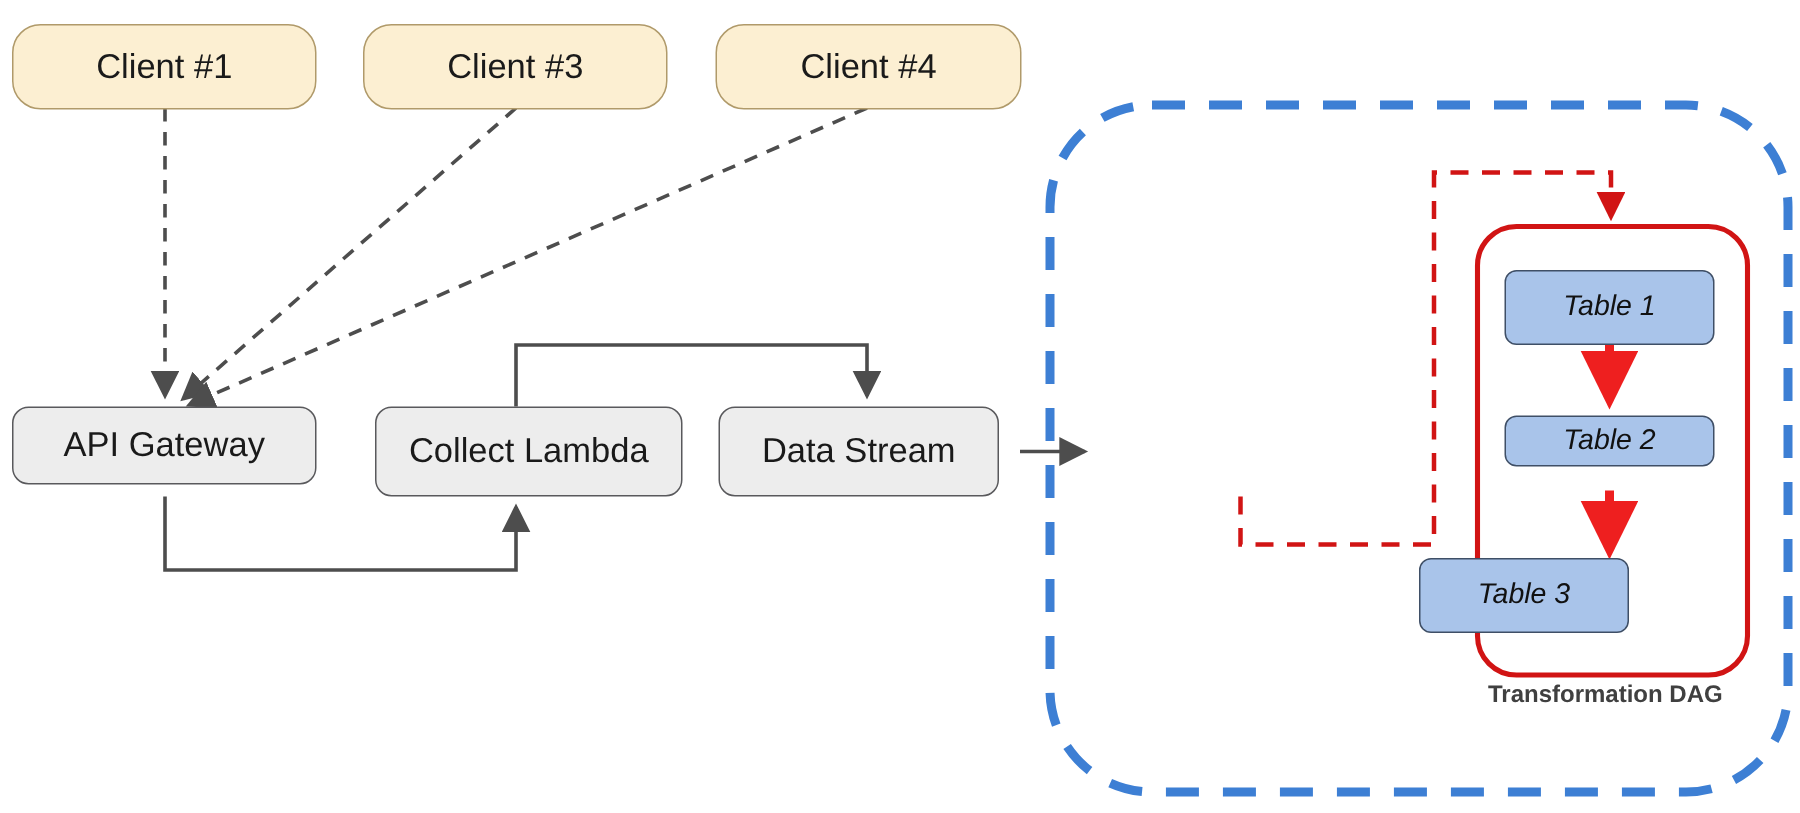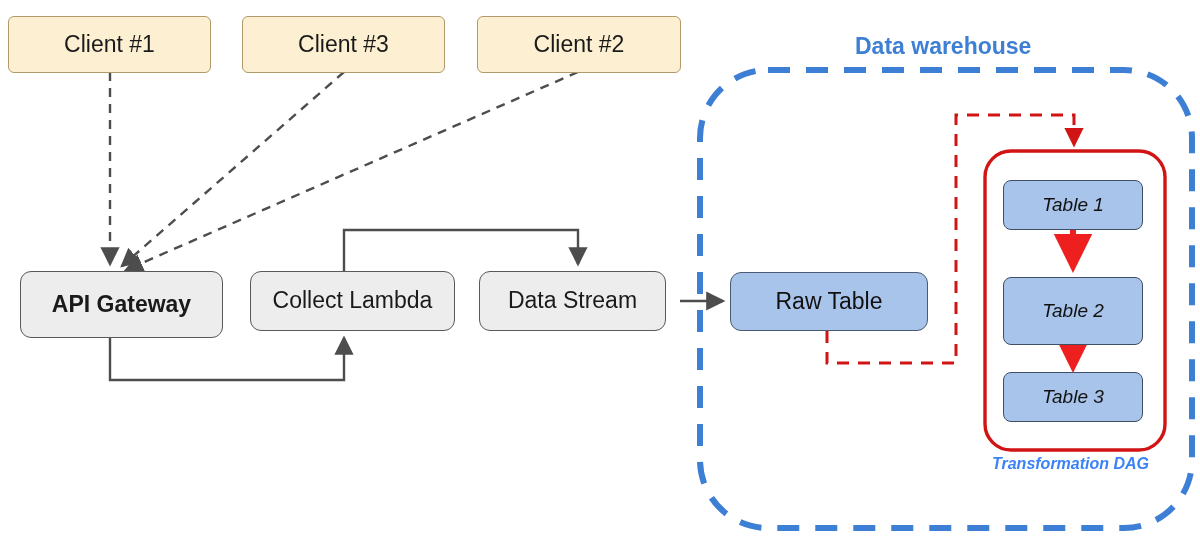--- a/index.html
+++ b/index.html
@@ -27,21 +27,21 @@
     box-sizing: border-box;
     display: flex;
     align-items: center;
     justify-content: center;
     text-align: center;
     line-height: 1.1;
   }
   .node-client {
     background: #fcefd2;
     border: 1.6px solid #b09a6a;
-    border-radius: 6px;
+    border-radius: 19px;
     font-size: 23px;
     color: #1a1a1a;
   }
   .node-service {
     background: #ededed;
     border: 1.6px solid #59595c;
     border-radius: 11px;
     font-size: 23px;
     color: #1a1a1a;
   }
@@ -64,23 +64,22 @@
     position: absolute;
     font-size: 23px;
     font-weight: bold;
     color: #3d7fd4;
     white-space: nowrap;
   }
   .label-dag {
     position: absolute;
     font-size: 16px;
     font-weight: bold;
-    color: #3b82f6;
+    color: #404040;
     white-space: nowrap;
-    font-style: italic;
   }
 </style>
 </head>
 <body>
 
 <div id="canvas">
 
   <svg class="layer" viewBox="0 0 1200 542">
     <defs>
       <marker id="arrowGray" markerWidth="10" markerHeight="10" refX="7" refY="4" orient="auto" markerUnits="strokeWidth">
@@ -119,48 +118,44 @@
 
   <div class="node node-client" style="left:8px; top:16px; width:203px; height:57px;">
     <span>Client #1</span>
   </div>
 
   <div class="node node-client" style="left:242px; top:16px; width:203px; height:57px;">
     <span>Client #3</span>
   </div>
 
   <div class="node node-client" style="left:477px; top:16px; width:204px; height:57px;">
-    <span>Client #2</span>
+    <span>Client #4</span>
   </div>
 
-  <div class="node node-service" style="left:20px; top:271px; width:203px; height:67px;font-weight:bold;">
+  <div class="node node-service" style="left:8px; top:271px; width:203px; height:52px;">
     <span>API Gateway</span>
   </div>
 
   <div class="node node-service" style="left:250px; top:271px; width:205px; height:60px;">
     <span>Collect Lambda</span>
   </div>
 
   <div class="node node-service" style="left:479px; top:271px; width:187px; height:60px;">
     <span>Data Stream</span>
   </div>
 
-  <div class="label-warehouse" style="left:855px; top:33px;">Data warehouse</div>
 
-  <div class="node node-blue" style="left:730px; top:272px; width:198px; height:59px;">
-    <span>Raw Table</span>
-  </div>
 
   <div class="node node-table" style="left:1003px; top:180px; width:140px; height:50px;">
     <span>Table 1</span>
   </div>
 
-  <div class="node node-table" style="left:1003px; top:277px; width:140px; height:68px;">
+  <div class="node node-table" style="left:1003px; top:277px; width:140px; height:34px;">
     <span>Table 2</span>
   </div>
 
-  <div class="node node-table" style="left:1003px; top:372px; width:140px; height:50px;">
+  <div class="node node-table" style="left:946px; top:372px; width:140px; height:50px;">
     <span>Table 3</span>
   </div>
 
   <div class="label-dag" style="left:992px; top:455px;">Transformation DAG</div>
 
 </div>
 
 </body></html>

